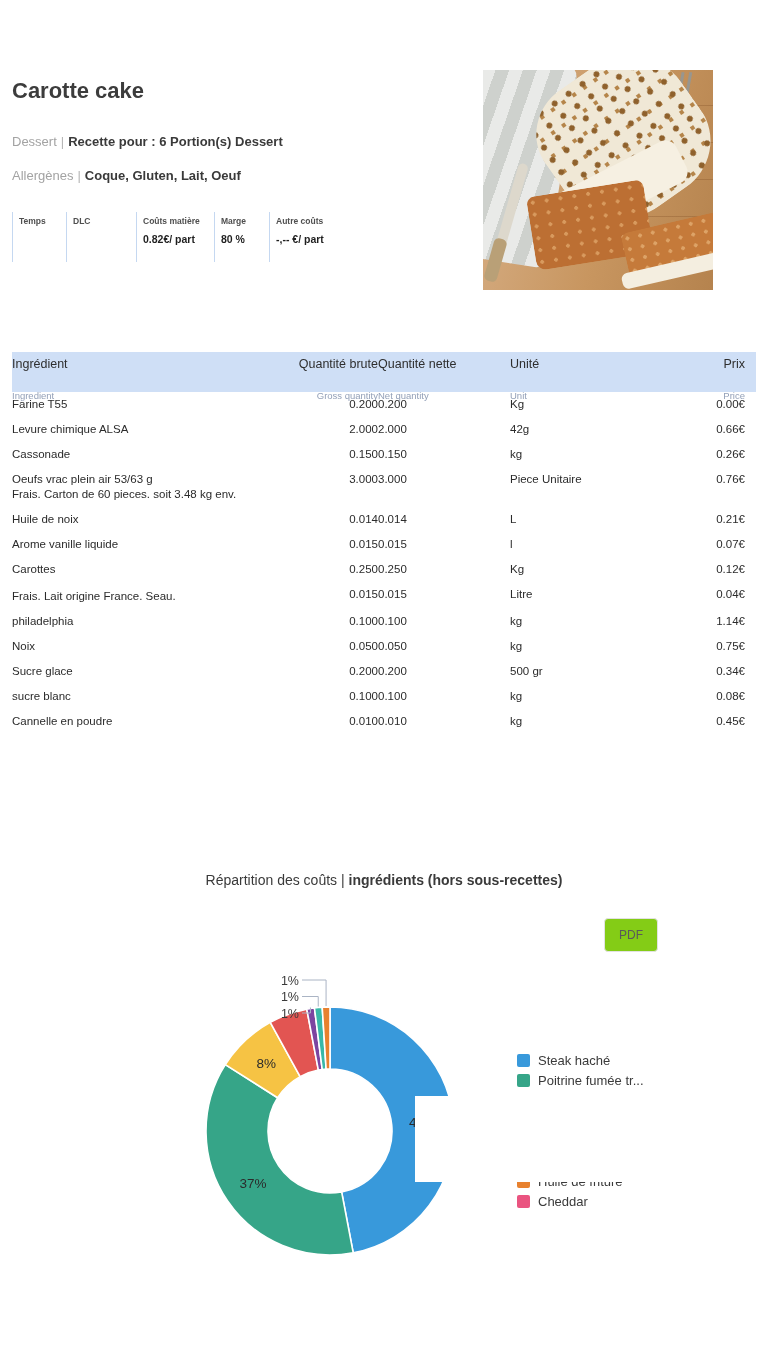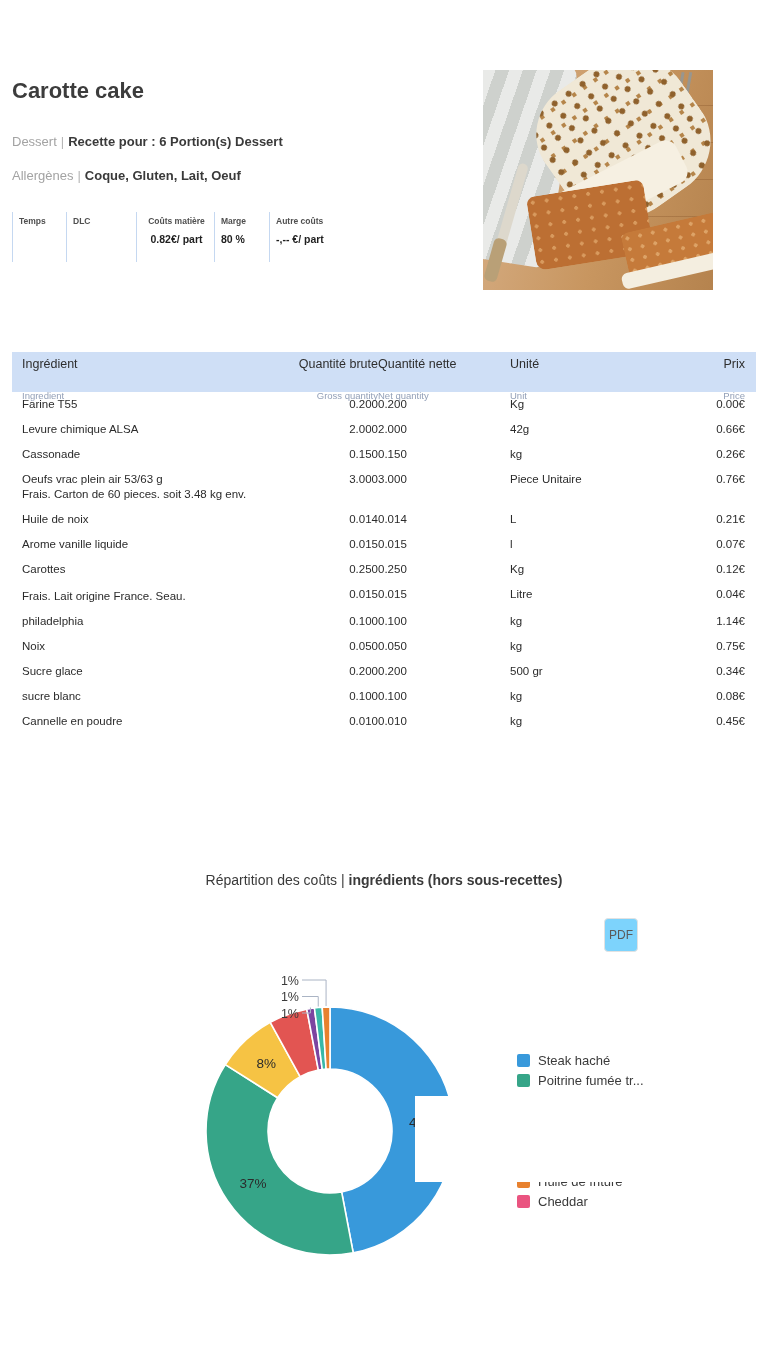--- a/index.html
+++ b/index.html
@@ -57,32 +57,32 @@
              #c57a3a; }
   .photo .slice-frost { position:absolute; left:138px; top:192px; width:108px; height:16px;
            transform:rotate(-13deg); border-radius:6px; background:#f4eee0; }
 
   
   .ing-table { position:absolute; left:12px; top:352px; width:744px; font-size:11.5px; color:#2b2b2b; }
   .ing-head { display:flex; background:#cfdff6; height:40px; align-items:flex-start; padding-top:5px; }
   .hmain { font-size:12.5px; color:#2e2e2e; }
   .hsub { font-size:9.5px; color:#93a0b8; margin-top:19px; }
   .row { display:flex; align-items:flex-start; padding:6px 0; line-height:13px; }
-  .c1 { width:250px; padding-left:10px; }
+  .c1 { width:250px; }
   .c2 { width:116px; text-align:right; }
   .c3 { width:119px; text-align:left; }
   .c4 { width:135px; padding-left:13px; }
   .c5 { flex:1; text-align:right; padding-right:11px; }
   .note { margin-top:2px; }
 
   
   .chart-title { position:absolute; left:0; top:872px; width:768px; text-align:center; font-size:14px; color:#3a3a3a; }
   .chart-title b { font-weight:700; }
-  .pdf-btn { position:absolute; left:604px; top:918px; width:34px; height:34px;
-             background:#7dd3fc; border:1px solid #e2e2e2; border-radius:4px;
+  .pdf-btn { position:absolute; left:604px; top:918px; width:54px; height:34px;
+             background:#84cc16; border:1px solid #e2e2e2; border-radius:4px;
              font-size:12px; color:#5a5a5a; font-family:inherit; cursor:pointer; }
   #donut-svg { position:absolute; left:0; top:950px; z-index:1; }
   #donut-svg text { font-family:"Liberation Sans","DejaVu Sans",sans-serif; }
   .legend { position:absolute; left:517px; top:1052px; z-index:2; }
   .legend-item { position:absolute; left:0; display:flex; align-items:center; height:16px; cursor:pointer; }
   .legend-swatch { width:13px; height:13px; border-radius:2px; flex:0 0 13px; }
   .legend-label { margin-left:8px; font-size:13px; color:#3a3a3a; white-space:nowrap; }
   .white-overlay { position:absolute; left:415px; top:1096px; width:353px; height:86px; background:#fff; z-index:6; }
 </style>
 </head>
@@ -102,21 +102,21 @@
 
   <div class="info-strip" id="info-strip">
       <div class="info-cell" style="width: 54px;">
         <div class="info-label">Temps</div>
         <div class="info-value"></div>
       </div>
       <div class="info-cell" style="width: 70px;">
         <div class="info-label">DLC</div>
         <div class="info-value"></div>
       </div>
-      <div class="info-cell" style="width: 78px; text-align: center;">
+      <div class="info-cell" style="width: 78px;">
         <div class="info-label">Coûts matière</div>
         <div class="info-value">0.82€/ part</div>
       </div>
       <div class="info-cell" style="width: 55px;">
         <div class="info-label">Marge</div>
         <div class="info-value">80 %</div>
       </div>
       <div class="info-cell" style="width: 80px;">
         <div class="info-label">Autre coûts</div>
         <div class="info-value">-,-- €/ part</div>

